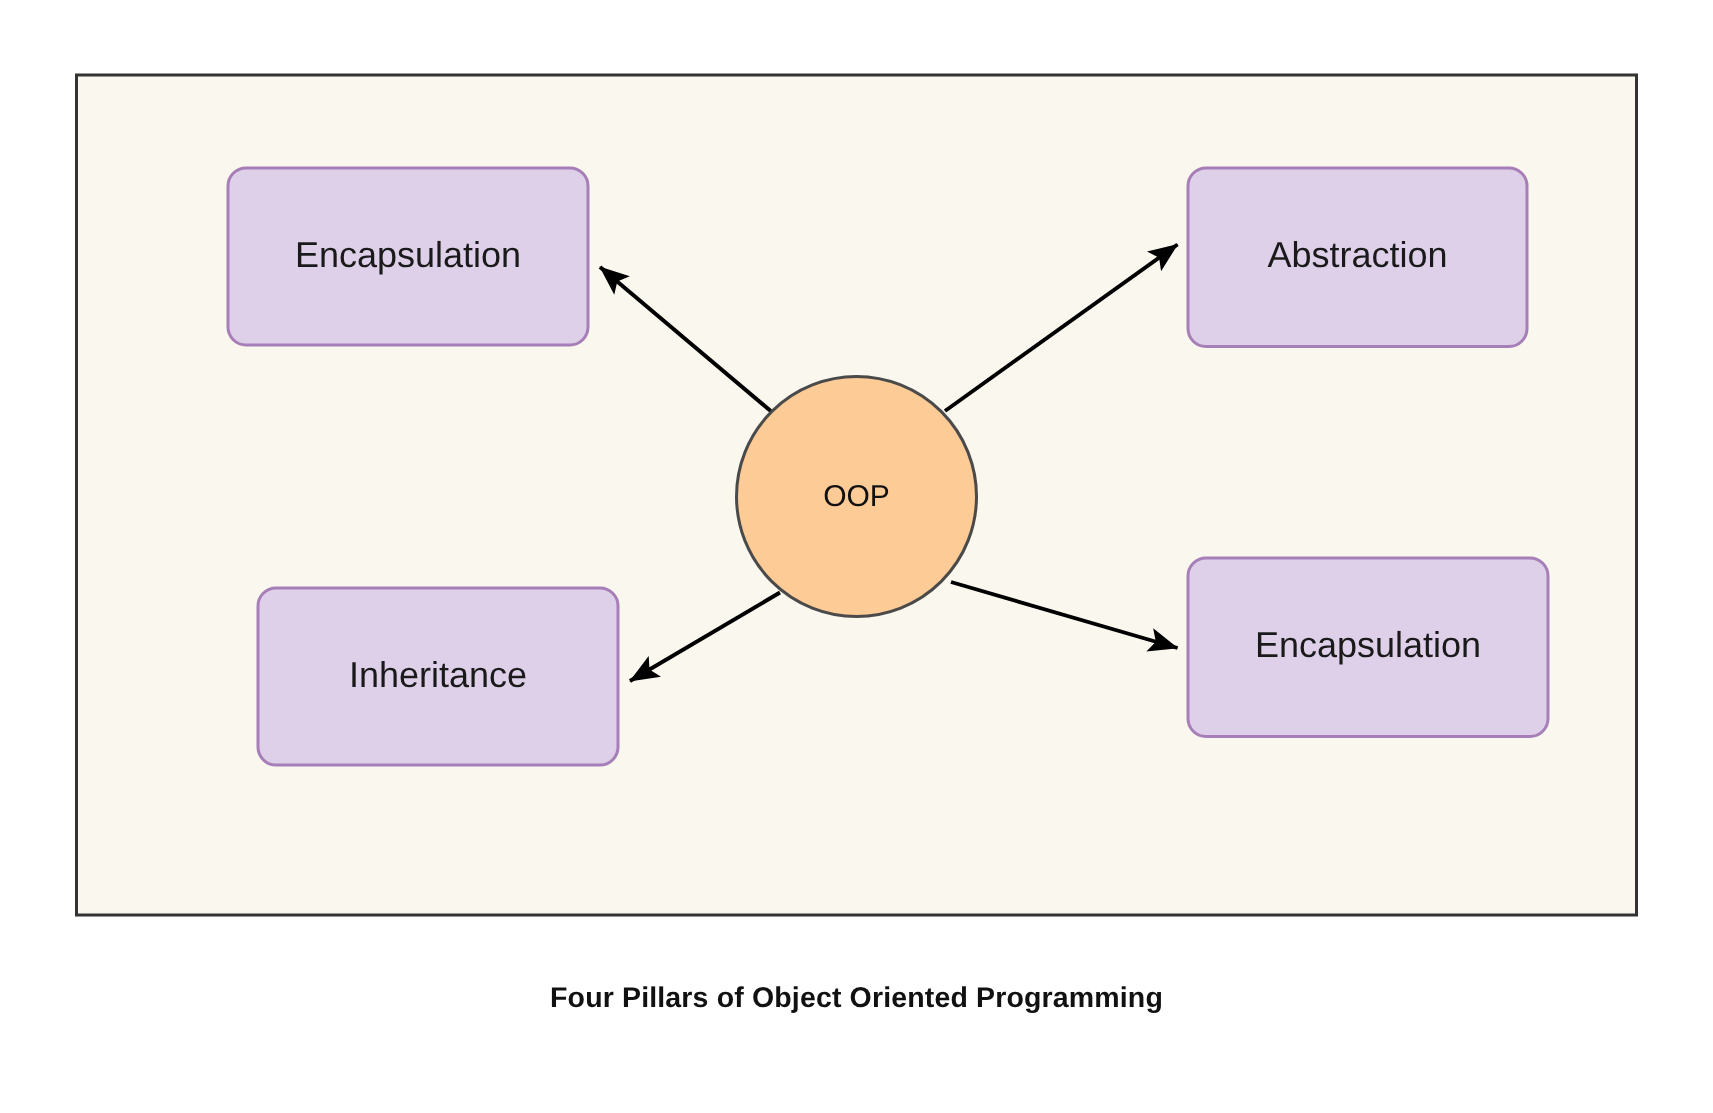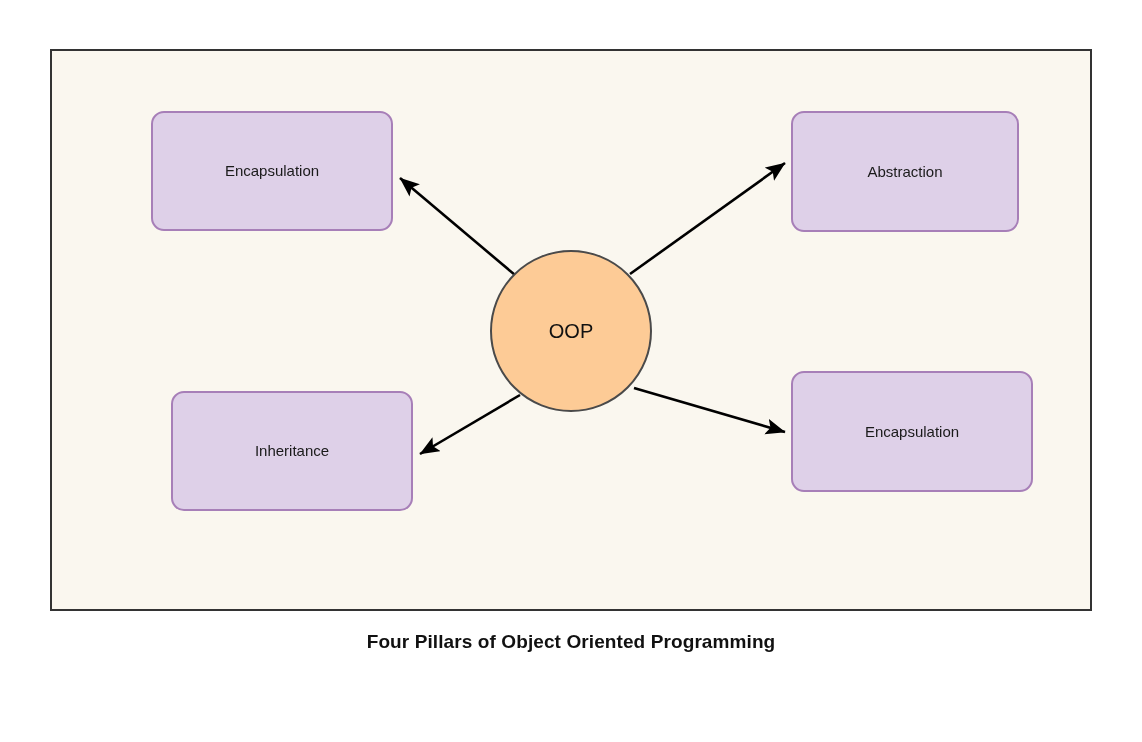--- a/index.html
+++ b/index.html
@@ -40,21 +40,21 @@
     position: absolute;
     background: #ded0e8;
     border: 2px solid #a77fb8;
     border-radius: 13px;
     box-sizing: border-box;
     display: flex;
     align-items: center;
     justify-content: center;
   }
   .pillar-label {
-    font-size: 15px;
+    font-size: 24px;
     color: #1a1a1a;
     font-weight: 400;
     text-align: center;
     line-height: 1.2;
   }
   #node-encapsulation { left: 99px;  top: 60px;  width: 242px; height: 120px; }
   #node-abstraction   { left: 739px; top: 60px;  width: 228px; height: 121px; }
   #node-inheritance   { left: 119px; top: 340px; width: 242px; height: 120px; }
   #node-polymorphism  { left: 739px; top: 320px; width: 242px; height: 121px; }
 
@@ -73,21 +73,21 @@
     justify-content: center;
   }
   #core-label {
     font-size: 20px;
     font-weight: normal;
     color: #111111;
   }
   #diagram-caption {
     position: absolute;
     left: 0;
-    top: 631px;
+    top: 655px;
     width: 1142px;
     text-align: center;
     font-size: 19px;
     font-weight: bold;
     color: #111111;
     letter-spacing: 0.1px;
   }
 </style>
 </head>
 <body>

